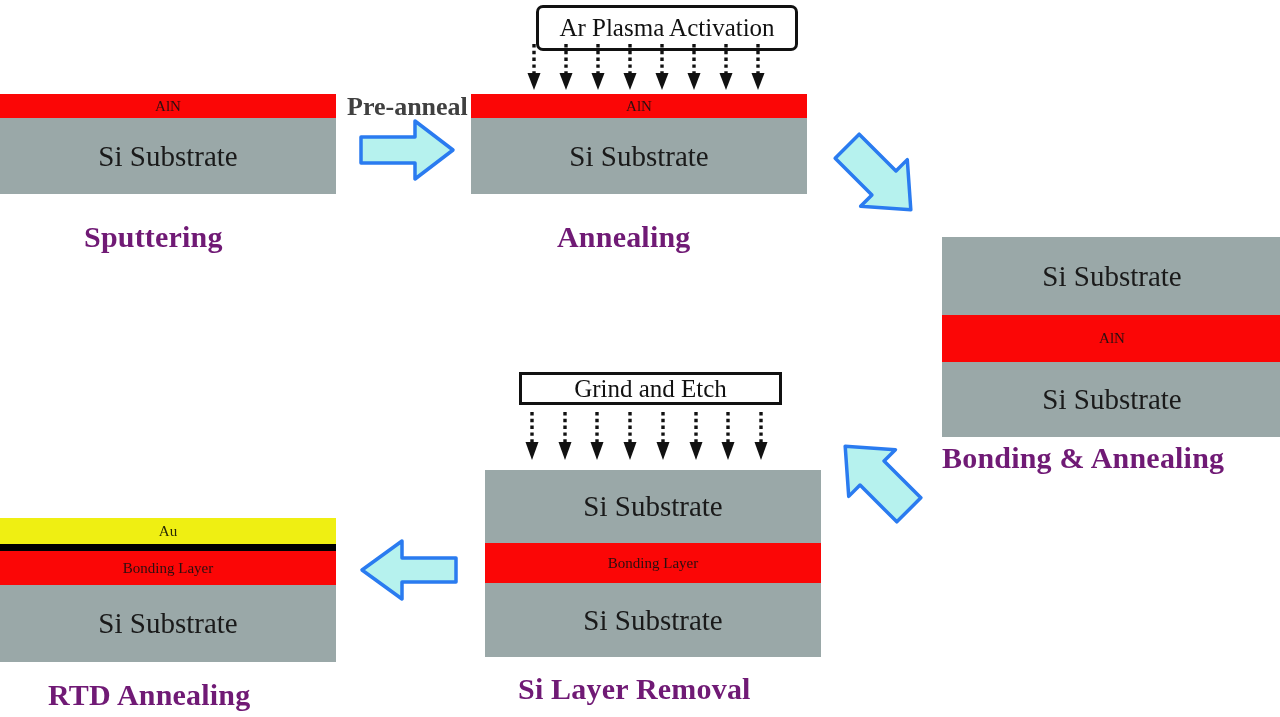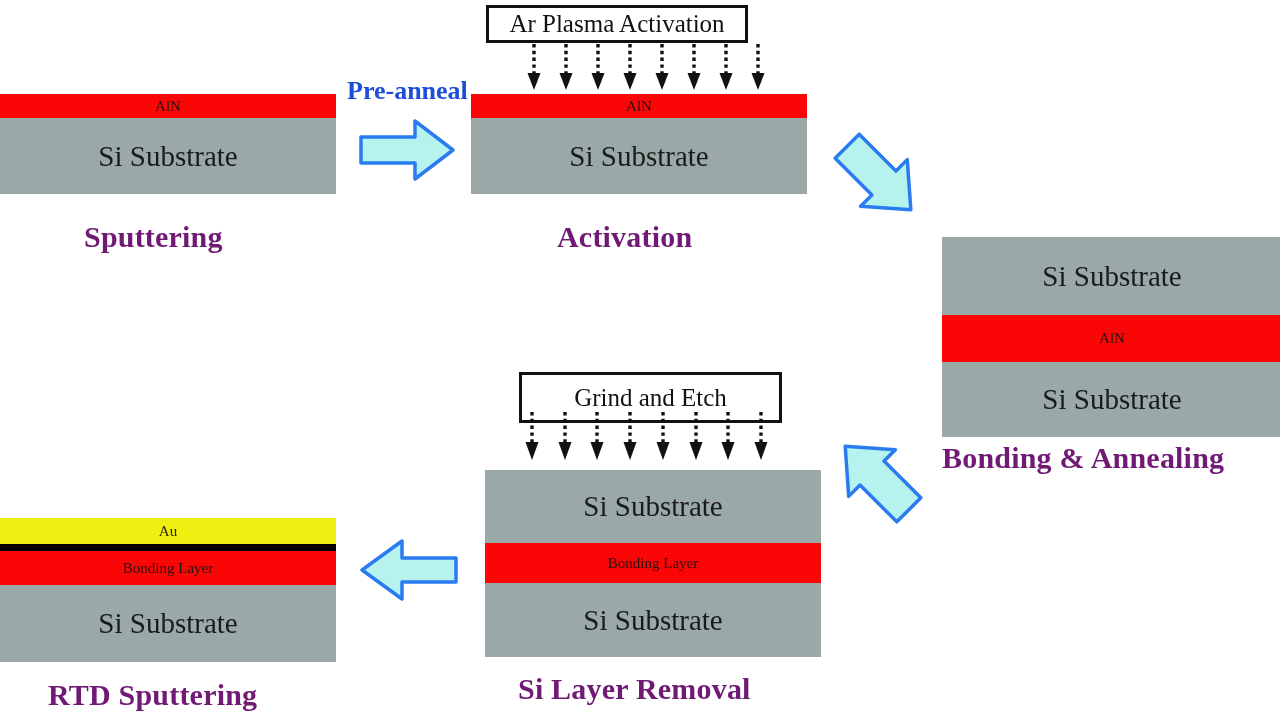--- a/index.html
+++ b/index.html
@@ -103,22 +103,23 @@
     position: absolute;
   }
   .blockarrow svg { display: block; }
 
   
   .float-label {
     position: absolute;
     font-family: "Liberation Serif", "DejaVu Serif", serif;
     font-weight: bold;
     font-size: 26px;
-    color: #1d4ed8;
-    white-space: nowrap;
+    color: #404040;
+    white-space: nowrap;
+    margin-top: 16px;
   }
 </style>
 </head>
 <body>
 
 <div id="canvas">
 
   <div class="stack" style="left:0px; top:94px; width:336px;">
     <div class="layer film" style="height:24px;">
       <span class="layer-label">AlN</span>
@@ -129,21 +130,21 @@
   </div>
   <div class="caption" style="left:84px; top:220px;">Sputtering</div>
 
   <div class="float-label" style="left:347px; top:76px;">Pre-anneal</div>
   <div class="blockarrow" style="left:357px; top:115px;">
     <svg width="100" height="70" viewBox="0 0 100 70">
       <polygon points="4,22 58,22 58,6 96,35 58,64 58,48 4,48" fill="#b6f2ee" stroke="#2a7bf0" stroke-width="3.5" stroke-linejoin="round"></polygon>
     </svg>
   </div>
 
-  <div class="procbox" style="left:486px; top:5px; width:262px; height:38px;">
+  <div class="procbox" style="left:536px; top:5px; width:262px; height:46px;border-radius:7px;">
     <span>Ar Plasma Activation</span>
   </div>
   <div class="rain" style="left:527px; top:44px; width:238px; height:48px;">
     <svg width="14" height="48" viewBox="0 0 14 48">
         <line x1="7" y1="0" x2="7" y2="30" stroke="#111" stroke-width="3.4" stroke-dasharray="3.4,3.4"></line>
         <polygon points="7,46 0.5,29 13.5,29" fill="#111"></polygon>
       </svg>
     <svg width="14" height="48" viewBox="0 0 14 48">
         <line x1="7" y1="0" x2="7" y2="30" stroke="#111" stroke-width="3.4" stroke-dasharray="3.4,3.4"></line>
         <polygon points="7,46 0.5,29 13.5,29" fill="#111"></polygon>
@@ -174,21 +175,21 @@
       </svg>
   </div>
   <div class="stack" style="left:471px; top:94px; width:336px;">
     <div class="layer film" style="height:24px;">
       <span class="layer-label">AlN</span>
     </div>
     <div class="layer substrate" style="height:76px;">
       <span class="layer-label">Si Substrate</span>
     </div>
   </div>
-  <div class="caption" style="left:557px; top:220px;">Activation</div>
+  <div class="caption" style="left:557px; top:220px;">Annealing</div>
 
   <div class="blockarrow" style="left:824px; top:128px;">
     <svg width="110" height="100" viewBox="0 0 110 100">
       <g transform="rotate(45 55 50)">
         <polygon points="10,33 62,33 62,17 100,50 62,83 62,67 10,67" fill="#b6f2ee" stroke="#2a7bf0" stroke-width="3.5" stroke-linejoin="round"></polygon>
       </g>
     </svg>
   </div>
 
   <div class="stack" style="left:942px; top:237px; width:340px;">
@@ -205,21 +206,21 @@
   <div class="caption" style="left:942px; top:441px;">Bonding &amp; Annealing</div>
 
   <div class="blockarrow" style="left:822px; top:428px;">
     <svg width="110" height="100" viewBox="0 0 110 100">
       <g transform="rotate(45 55 50)">
         <polygon points="100,33 48,33 48,17 10,50 48,83 48,67 100,67" fill="#b6f2ee" stroke="#2a7bf0" stroke-width="3.5" stroke-linejoin="round"></polygon>
       </g>
     </svg>
   </div>
 
-  <div class="procbox" style="left:519px; top:372px; width:263px; height:51px;">
+  <div class="procbox" style="left:519px; top:372px; width:263px; height:33px;">
     <span>Grind and Etch</span>
   </div>
   <div class="rain" style="left:525px; top:412px; width:243px; height:50px;">
     <svg width="14" height="50" viewBox="0 0 14 50">
         <line x1="7" y1="0" x2="7" y2="31" stroke="#111" stroke-width="3.4" stroke-dasharray="3.4,3.4"></line>
         <polygon points="7,48 0.5,30 13.5,30" fill="#111"></polygon>
       </svg>
     <svg width="14" height="50" viewBox="0 0 14 50">
         <line x1="7" y1="0" x2="7" y2="31" stroke="#111" stroke-width="3.4" stroke-dasharray="3.4,3.4"></line>
         <polygon points="7,48 0.5,30 13.5,30" fill="#111"></polygon>
@@ -273,15 +274,15 @@
       <span class="layer-label">Au</span>
     </div>
     <div class="layer blackline" style="height:7px;"></div>
     <div class="layer film" style="height:34px;">
       <span class="layer-label">Bonding Layer</span>
     </div>
     <div class="layer substrate" style="height:77px;">
       <span class="layer-label">Si Substrate</span>
     </div>
   </div>
-  <div class="caption" style="left:48px; top:678px;">RTD Sputtering</div>
+  <div class="caption" style="left:48px; top:678px;">RTD Annealing</div>
 
 </div>
 
 </body></html>

